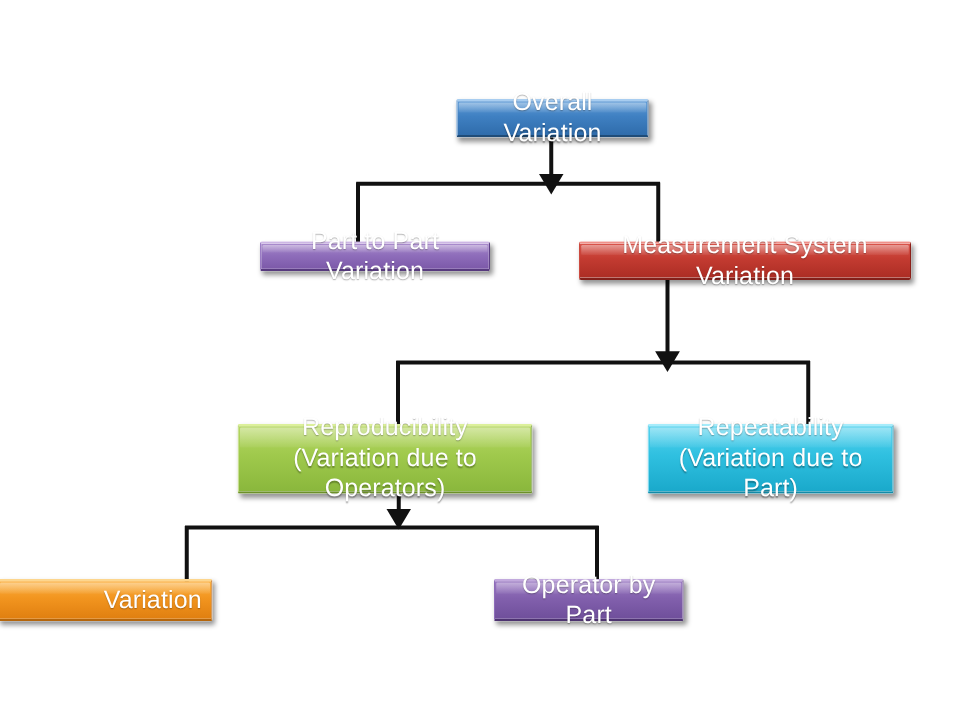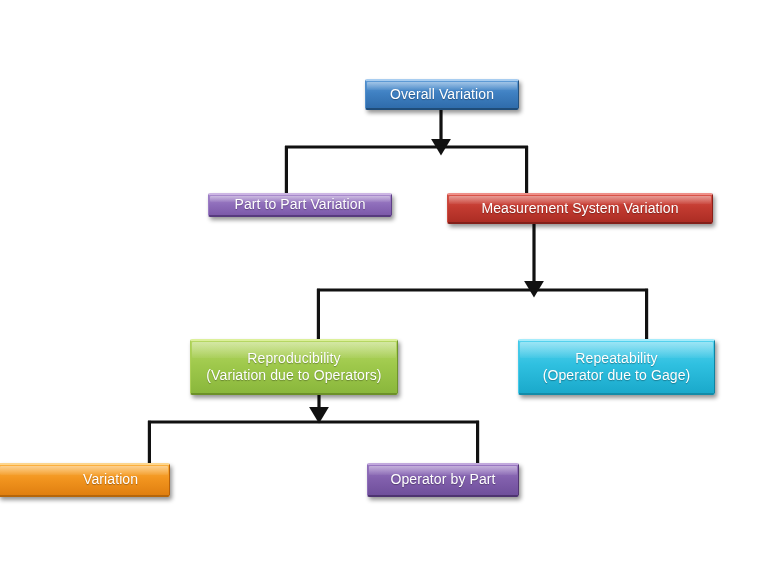--- a/index.html
+++ b/index.html
@@ -27,21 +27,21 @@
     pointer-events: none;
   }
   .node {
     position: absolute;
     box-sizing: border-box;
     display: flex;
     align-items: center;
     justify-content: center;
     text-align: center;
     color: #ffffff;
-    font-size: 14px;
+    font-size: 20px;
     line-height: 1.22;
     letter-spacing: 0.1px;
     white-space: pre-line;
     border-radius: 2px;
     z-index: 5;
     box-shadow: 2px 3px 4px rgba(0,0,0,0.42);
     text-shadow: 0 1px 1px rgba(0,0,0,0.30);
     padding: 0 6px;
   }
   
@@ -103,27 +103,28 @@
     border-left: 1px solid #f7a432;
     border-right: 1px solid #b96208;
     border-bottom: 2px solid #b5660b;
   }
   .n-purple2 {
     background: linear-gradient(to bottom, #9a78c2 0%, #8260ad 45%, #6f4f9b 100%);
     border-top: 2px solid #c2a9dd;
     border-left: 1px solid #8d6cb8;
     border-right: 1px solid #523673;
     border-bottom: 2px solid #4d3370;
+    margin-left: 28px;
   }
 
   
   #node-overall-variation      { left: 365px; top: 79px;  width: 154px; height: 31px; }
   #node-part-to-part           { left: 208px; top: 193px; width: 184px; height: 24px; }
-  #node-measurement-system     { left: 447px; top: 193px; width: 266px; height: 31px; }
-  #node-reproducibility        { left: 190px; top: 339px; width: 208px; height: 56px; align-items: center; }
+  #node-measurement-system     { left: 463px; top: 193px; width: 266px; height: 31px; }
+  #node-reproducibility        { left: 190px; top: 339px; width: 236px; height: 56px; align-items: center; }
   #node-repeatability          { left: 518px; top: 339px; width: 197px; height: 56px; }
   #node-operators              { left: -2px;  top: 463px; width: 172px; height: 34px;
                                  justify-content: flex-start; padding-left: 84px; }
   #node-operator-by-part       { left: 367px; top: 463px; width: 152px; height: 34px; }
 </style>
 </head>
 <body>
 
 <div id="canvas">
 
@@ -171,21 +172,21 @@
     <span class="node-label">Measurement System Variation</span>
   </div>
 
   <div class="node n-green" id="node-reproducibility">
     <span class="node-label">Reproducibility
 (Variation due to Operators)</span>
   </div>
 
   <div class="node n-cyan" id="node-repeatability">
     <span class="node-label">Repeatability
-(Operator due to Gage)</span>
+(Variation due to Part)</span>
   </div>
 
   <div class="node n-orange" id="node-operators">
     <span class="node-label">Variation</span>
   </div>
 
   <div class="node n-purple2" id="node-operator-by-part">
     <span class="node-label">Operator by Part</span>
   </div>
 

